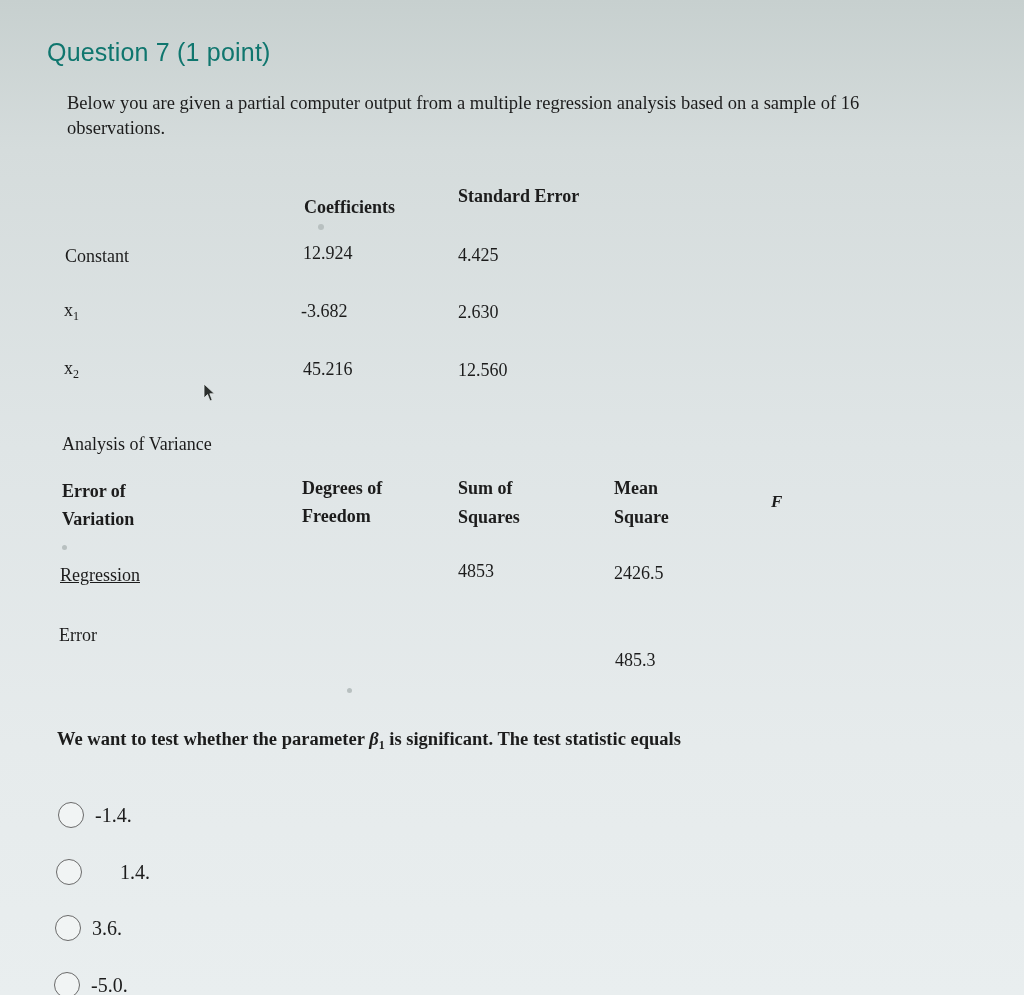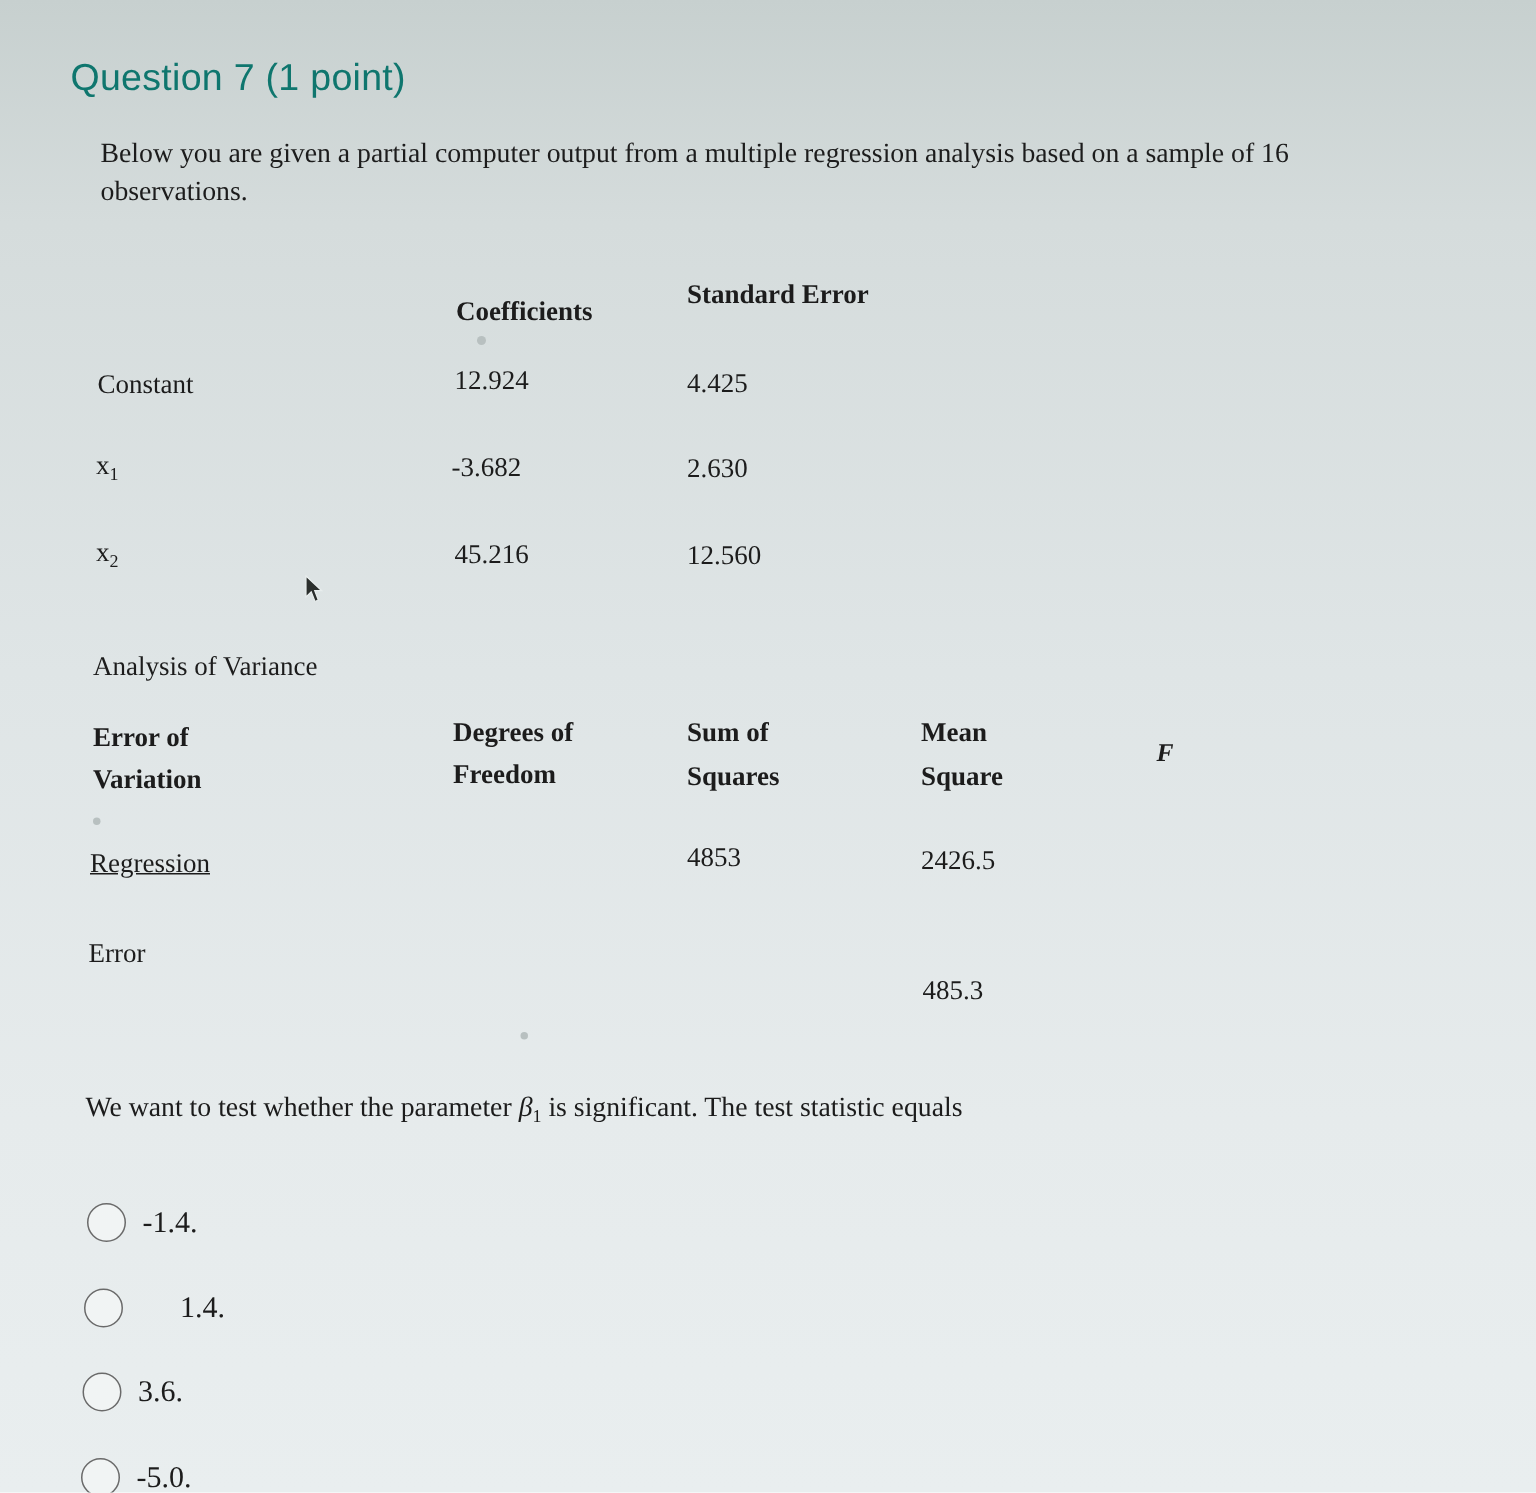--- a/index.html
+++ b/index.html
@@ -10,21 +10,21 @@
   }
   .abs { position: absolute; white-space: nowrap; }
   .serif { font-family: "Liberation Serif", "DejaVu Serif", serif; }
   .sans { font-family: "Liberation Sans", "DejaVu Sans", sans-serif; }
   .q-title { left: 47px; top: 38px; font-size: 25px; color: #0f766e; letter-spacing: 0.2px; }
   .intro { left: 67px; top: 91px; font-size: 18.5px; line-height: 25px; width: 880px; white-space: normal; }
   .hdr { font-weight: bold; font-size: 18px; }
   .cell { font-size: 18px; }
   .sub { font-size: 12px; vertical-align: -4px; }
   .f-italic { font-style: italic; font-weight: bold; font-size: 17px; }
-  .question { left: 57px; top: 729px; font-size: 18.5px; }
+  .question { left: 57px; top: 729px; font-size: 18.5px; font-weight: bold; }
   .beta { font-style: italic; }
   .option { display: flex; align-items: center; }
   .radio {
     width: 26px; height: 26px; border: 1.5px solid #6a6a6a; border-radius: 50%;
     background: #f1f4f4; box-sizing: border-box; margin-right: 11px;
   }
   .opt-label { font-size: 20px; }
   .cursor { left: 203px; top: 383px; width: 14px; height: 20px; }
   .dot { position: absolute; border-radius: 50%; background: #b8c0c0; }
 </style>

